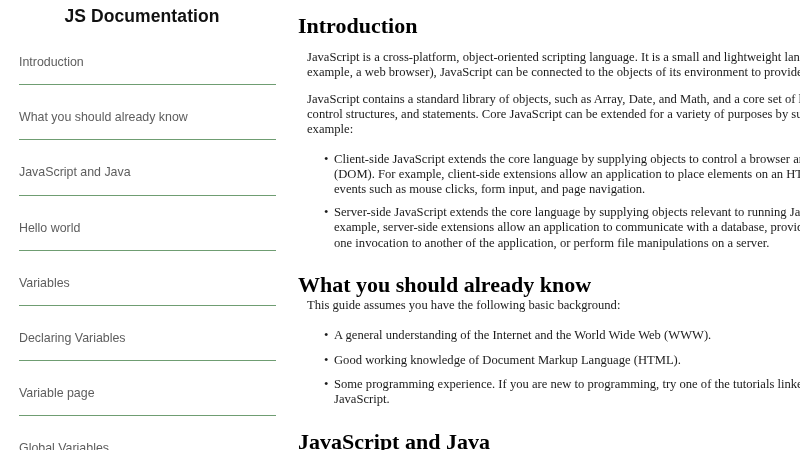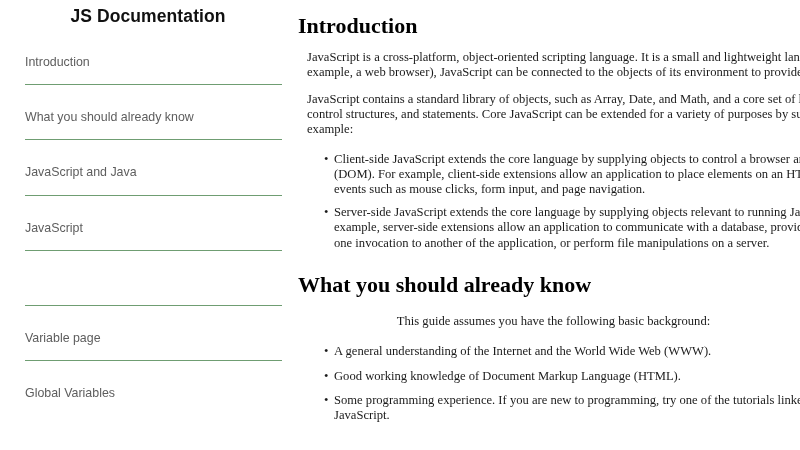--- a/index.html
+++ b/index.html
@@ -19,21 +19,21 @@
     position: relative;
     width: 800px;
     height: 450px;
     overflow: hidden;
     background: #ffffff;
   }
 
   
   #navbar {
     position: absolute;
-    left: 14px;
+    left: 8px;
     top: 0;
     width: 268px;
     height: 450px;
     background: #ffffff;
     overflow: hidden;
   }
 
   #nav-header {
     font-family: "Liberation Sans", sans-serif;
     font-weight: bold;
@@ -117,21 +117,21 @@
     font-size: 12.6px;
     line-height: 15.2px;
     color: #1a1a1a;
     margin: 0;
     padding-left: 9px;
     white-space: pre;
     text-align: left;
   }
 
   #section-intro .doc-p:first-of-type { margin-top: 10px; }
-  #section-known .doc-p:first-of-type { margin-top: 16px; text-align: center; }
+  #section-known .doc-p:first-of-type { margin-top: 0; }
 
   .doc-p + .doc-p { margin-top: 12px; }
 
   .doc-list {
     margin: 0;
     margin-top: 14px;
     padding: 0;
     padding-left: 36px;
     list-style: none;
   }
@@ -176,24 +176,29 @@
       </li>
       <li class="nav-item">
         <a class="nav-link" href="#what-you-should-already-know">What you should already know</a>
         <hr class="nav-rule">
       </li>
       <li class="nav-item">
         <a class="nav-link" href="#javascript-and-java">JavaScript and Java</a>
         <hr class="nav-rule">
       </li>
       <li class="nav-item">
-        <a class="nav-link" href="#variables">JavaScript</a>
-        <hr class="nav-rule">
-      </li>
-      <li class="nav-item">
+        <a class="nav-link" href="#hello-world">Hello world</a>
+        <hr class="nav-rule">
+      </li>
+      <li class="nav-item">
+        <a class="nav-link" href="#variables">Variables</a>
+        <hr class="nav-rule">
+      </li>
+      <li class="nav-item">
+        <a class="nav-link" href="#declaring-variables">Declaring Variables</a>
         <hr class="nav-rule">
       </li>
       <li class="nav-item">
         <a class="nav-link" href="#variable-scope">Variable page</a>
         <hr class="nav-rule">
       </li>
       <li class="nav-item">
         <a class="nav-link" href="#global-variables">Global Variables</a>
 
       </li>

